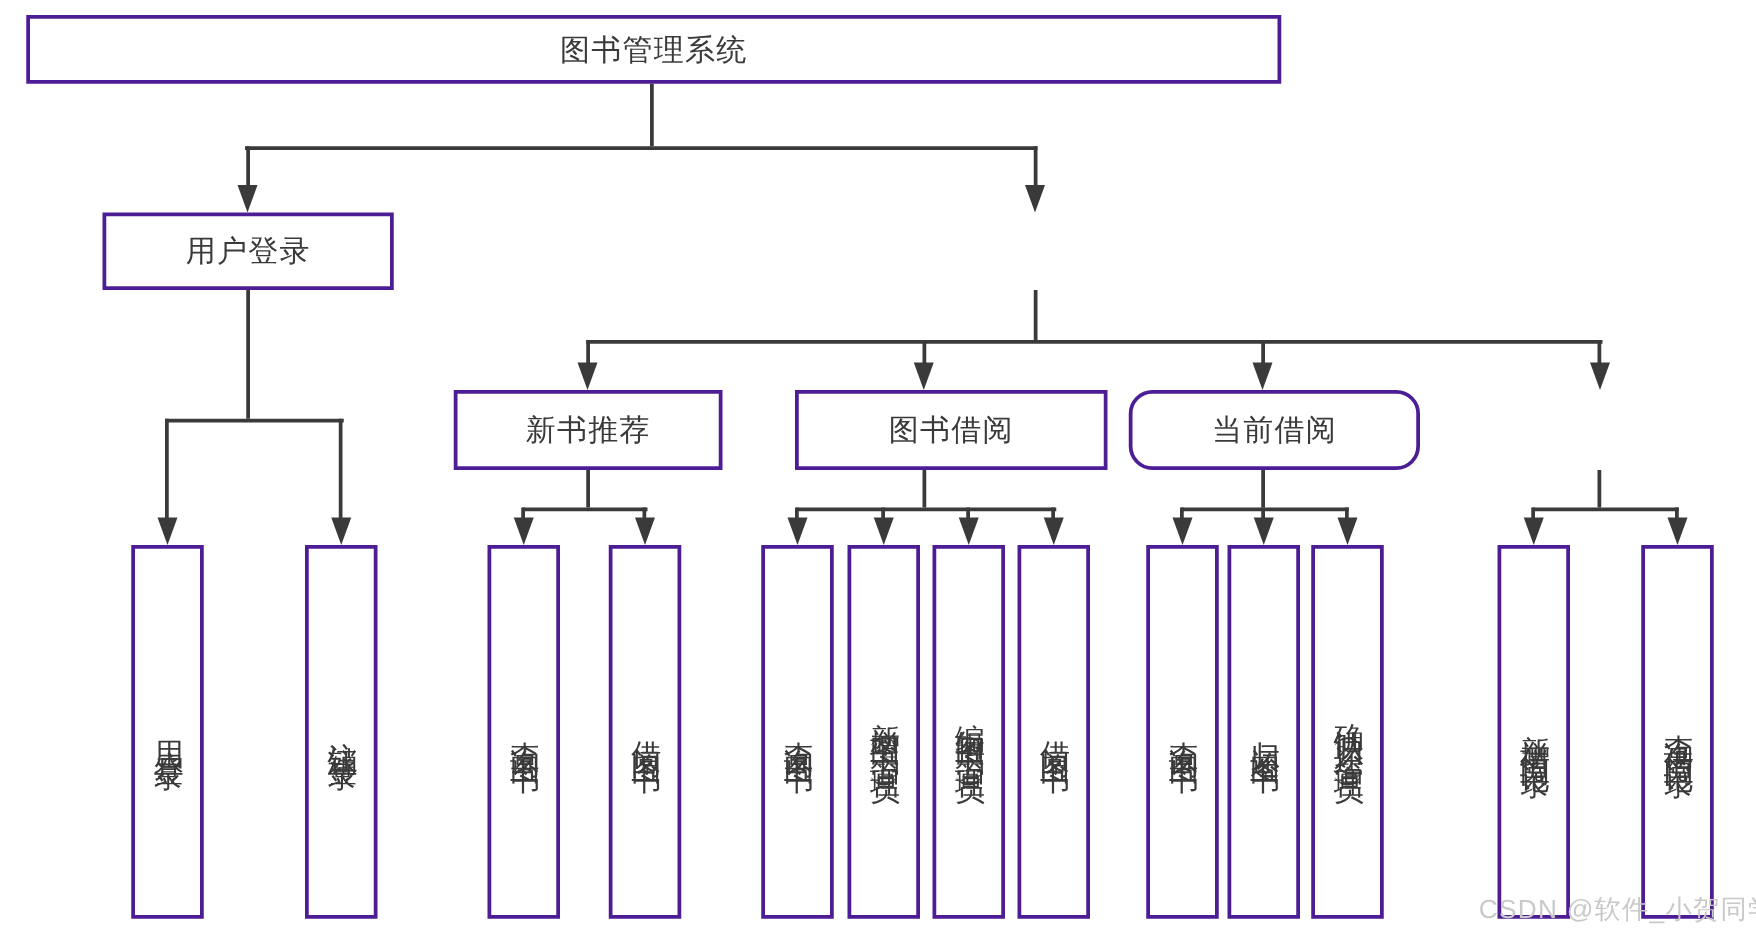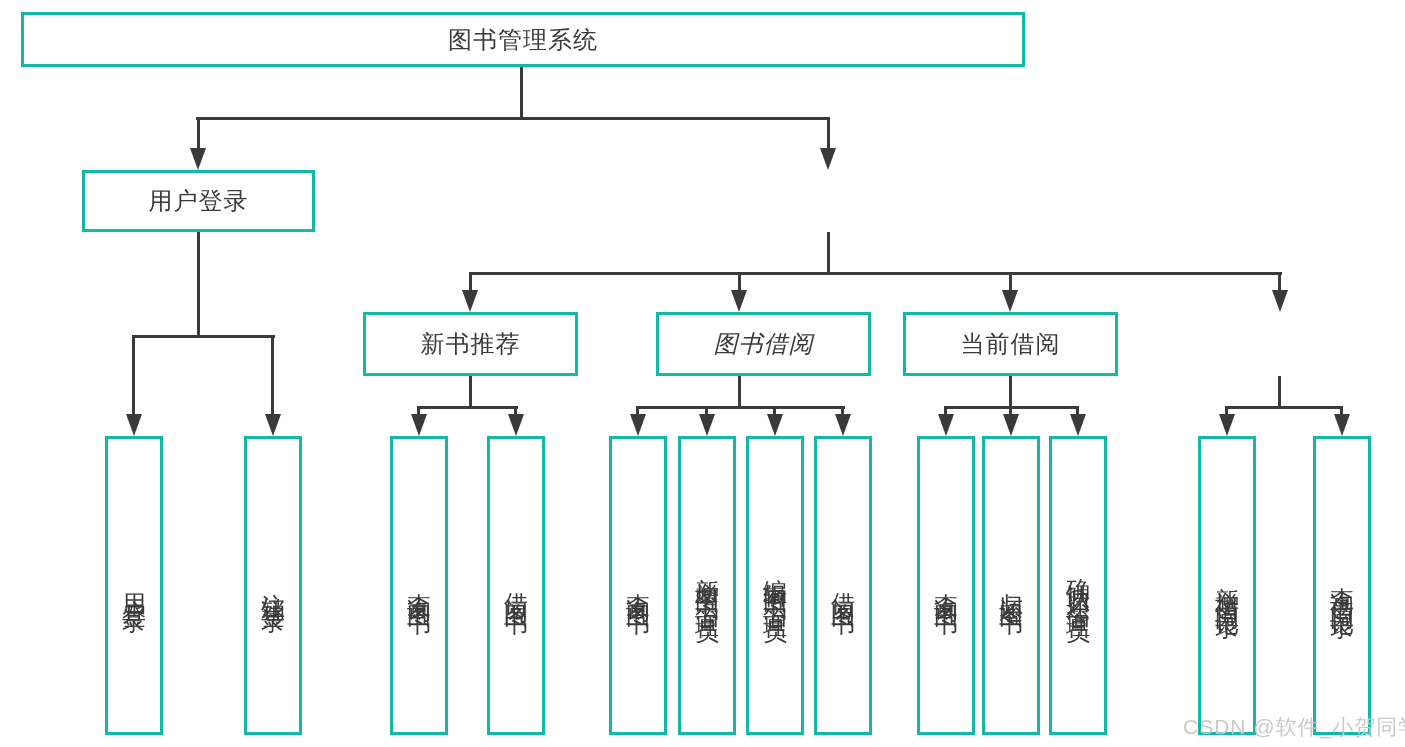--- a/index.html
+++ b/index.html
@@ -2,21 +2,21 @@
 <html><head>
 <meta charset="utf-8">
 <style>
   html,body { margin:0; padding:0; background:#ffffff; }
   #canvas {
     position:relative; width:1405px; height:747px; background:#ffffff;
     font-family:"Liberation Sans","DejaVu Sans",sans-serif; overflow:hidden;
   }
   .box {
     position:absolute; box-sizing:border-box;
-    border:3px solid #14b8a6; background:#ffffff; color:#3a3a3a;
+    border:3px solid #4c1d95; background:#ffffff; color:#3a3a3a;
     display:flex; align-items:center; justify-content:center;
   }
   .box.h { font-size:24px; letter-spacing:1px; white-space:nowrap; }
   .box.v {
     writing-mode:vertical-rl; text-orientation:mixed;
     font-size:24px; letter-spacing:6px; line-height:1;
   }
   .line { position:absolute; background:#3a3a3a; }
   .ah {
     position:absolute; width:0; height:0;
@@ -56,22 +56,22 @@
   <div class="line" style="left:469px;  top:272px; width:3px;   height:20px;"></div>
   <div class="ah" style="left:462px;  top:290px;"></div>
   <div class="line" style="left:738px;  top:272px; width:3px;   height:20px;"></div>
   <div class="ah" style="left:731px;  top:290px;"></div>
   <div class="line" style="left:1009px; top:272px; width:3px;   height:20px;"></div>
   <div class="ah" style="left:1002px; top:290px;"></div>
   <div class="line" style="left:1278px; top:272px; width:3px;   height:20px;"></div>
   <div class="ah" style="left:1272px; top:290px;"></div>
 
   <div class="box h" style="left:363px; top:312px; width:215px; height:64px;">新书推荐</div>
-  <div class="box h" style="left:656px; top:312px; width:215px; height:64px;font-style:italic;">图书借阅</div>
-  <div class="box h" style="left:903px; top:312px; width:215px; height:64px;">当前借阅</div>
+  <div class="box h" style="left:636px; top:312px; width:250px; height:64px;">图书借阅</div>
+  <div class="box h" style="left:903px; top:312px; width:233px; height:64px;border-radius:19px;">当前借阅</div>
 
   <div class="line" style="left:469px; top:376px; width:3px;   height:30px;"></div>
   <div class="line" style="left:418px; top:406px; width:100px; height:3px;"></div>
   <div class="line" style="left:417px; top:406px; width:3px;   height:10px;"></div>
   <div class="ah" style="left:411px; top:414px;"></div>
   <div class="line" style="left:514px; top:406px; width:3px;   height:10px;"></div>
   <div class="ah" style="left:508px; top:414px;"></div>
 
   <div class="line" style="left:738px; top:376px; width:3px;   height:30px;"></div>
   <div class="line" style="left:637px; top:406px; width:208px; height:3px;"></div>

